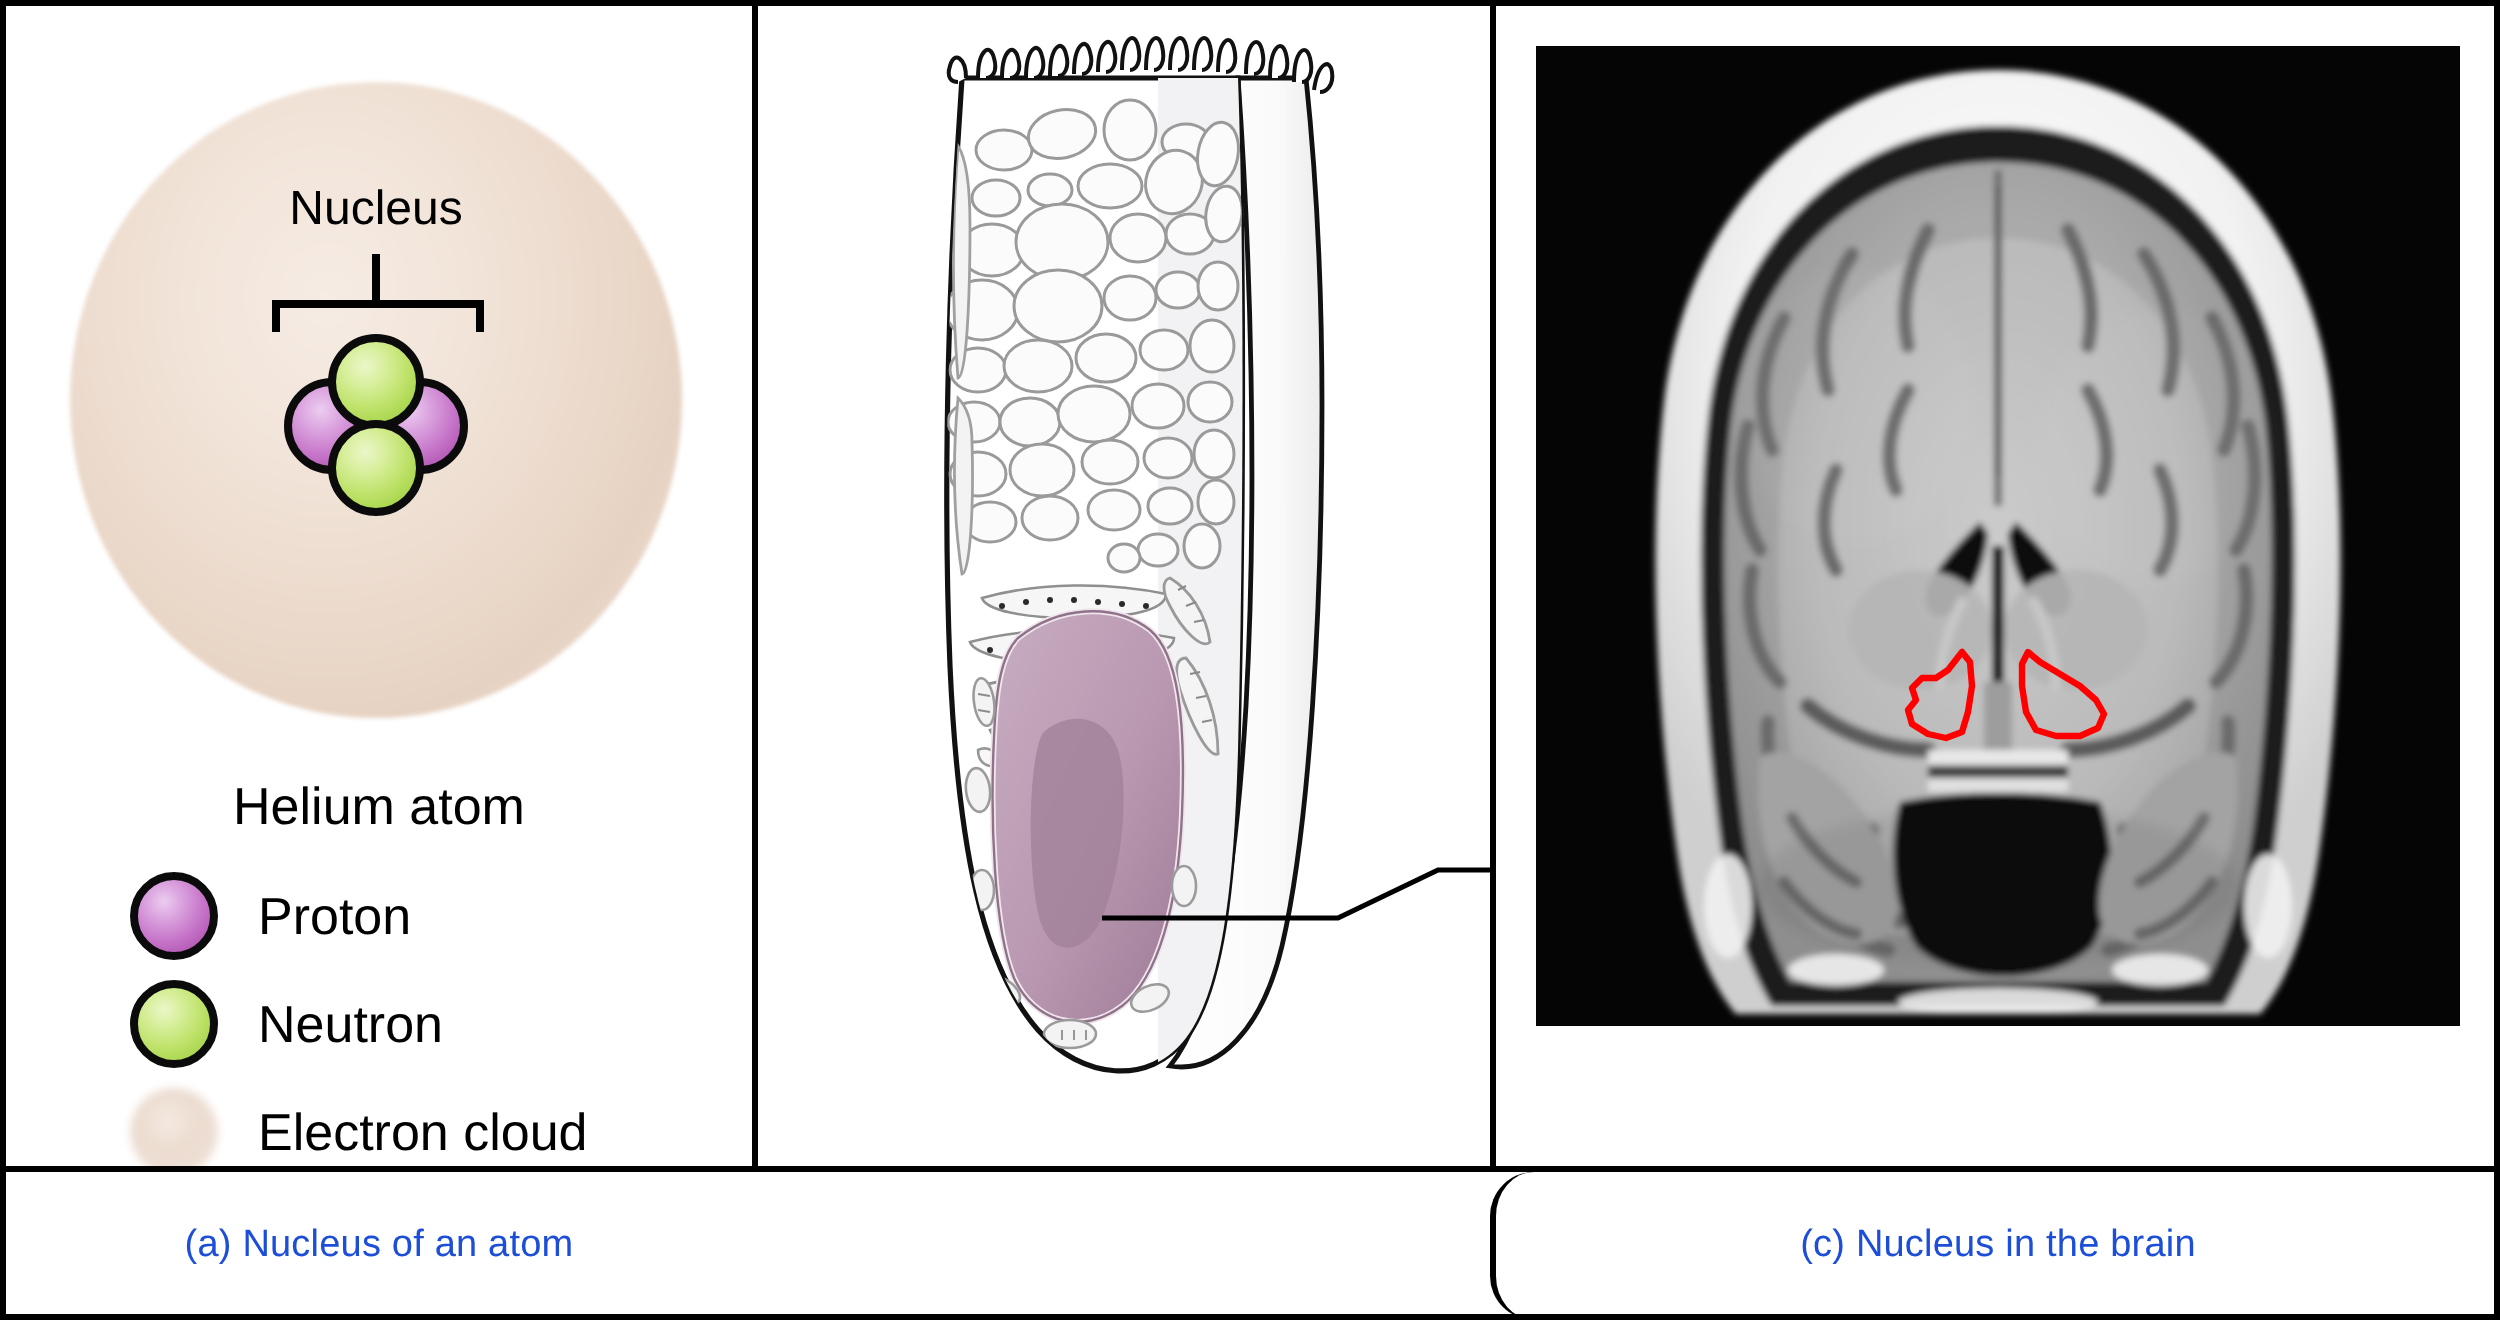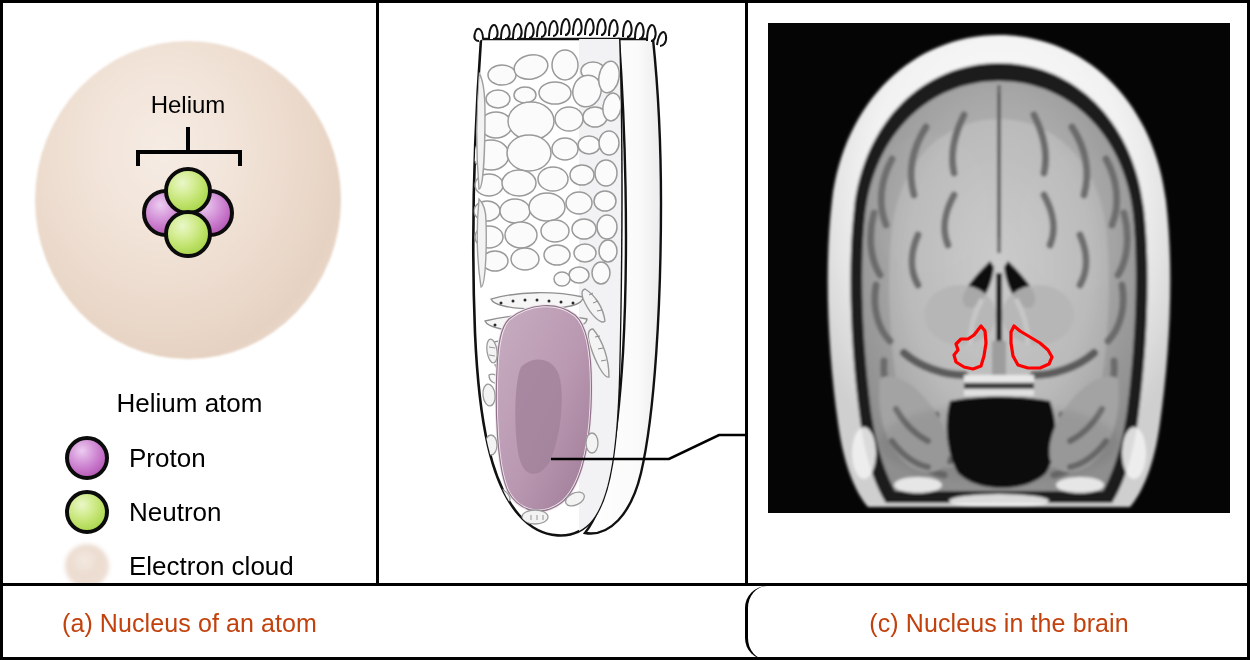--- a/index.html
+++ b/index.html
@@ -15,21 +15,21 @@
   #panel-c{left:742px;width:505px;height:580px;border-left:3px solid #000;}
 
   
   #caption-row{position:absolute;left:0;top:580px;width:1244px;height:77px;
                border-top:3px solid #000;box-sizing:border-box;}
   .caption-cell{position:absolute;top:0;height:74px;display:flex;
                 align-items:center;justify-content:center;box-sizing:border-box;}
   #caption-a{left:0;width:373px;}
   #caption-b{left:373px;width:369px;border-left:3px solid #000;}
   #caption-c{left:742px;width:505px;border-left:3px solid #000;border-radius:22px;}
-  .caption-text{font-size:25px;color:#c2410c;letter-spacing:.1px;}
+  .caption-text{font-size:19px;color:#1d4ed8;letter-spacing:.1px;}
 
   
   #electron-cloud{position:absolute;left:32px;top:38px;width:306px;height:318px;
     border-radius:50%;
     background:radial-gradient(ellipse at 42% 34%,
        #f6ece4 0%, #f2e4d9 28%, #ecdbcd 52%, #e6d2c2 72%,
        rgba(228,205,189,.72) 86%, rgba(228,205,189,.18) 96%, rgba(228,205,189,0) 100%);
     filter:blur(1px);}
 
   #nucleus-callout{position:absolute;left:120px;top:92px;width:130px;height:78px;}
@@ -79,21 +79,21 @@
 </head>
 <body>
 
 <div id="figure">
 
   <div class="panel" id="panel-a">
 
     <div id="electron-cloud"></div>
 
     <div id="nucleus-callout">
-      <div id="nucleus-label-a">Helium</div>
+      <div id="nucleus-label-a">Nucleus</div>
       <div class="bracket-stem"></div>
       <div class="bracket-h"></div>
       <div class="bracket-tick" id="tick-left"></div>
       <div class="bracket-tick" id="tick-right"></div>
     </div>
 
     <div class="nucleon proton" id="nucleon-left"></div>
     <div class="nucleon proton" id="nucleon-right"></div>
     <div class="nucleon neutron" id="nucleon-top"></div>
     <div class="nucleon neutron" id="nucleon-bottom"></div>

